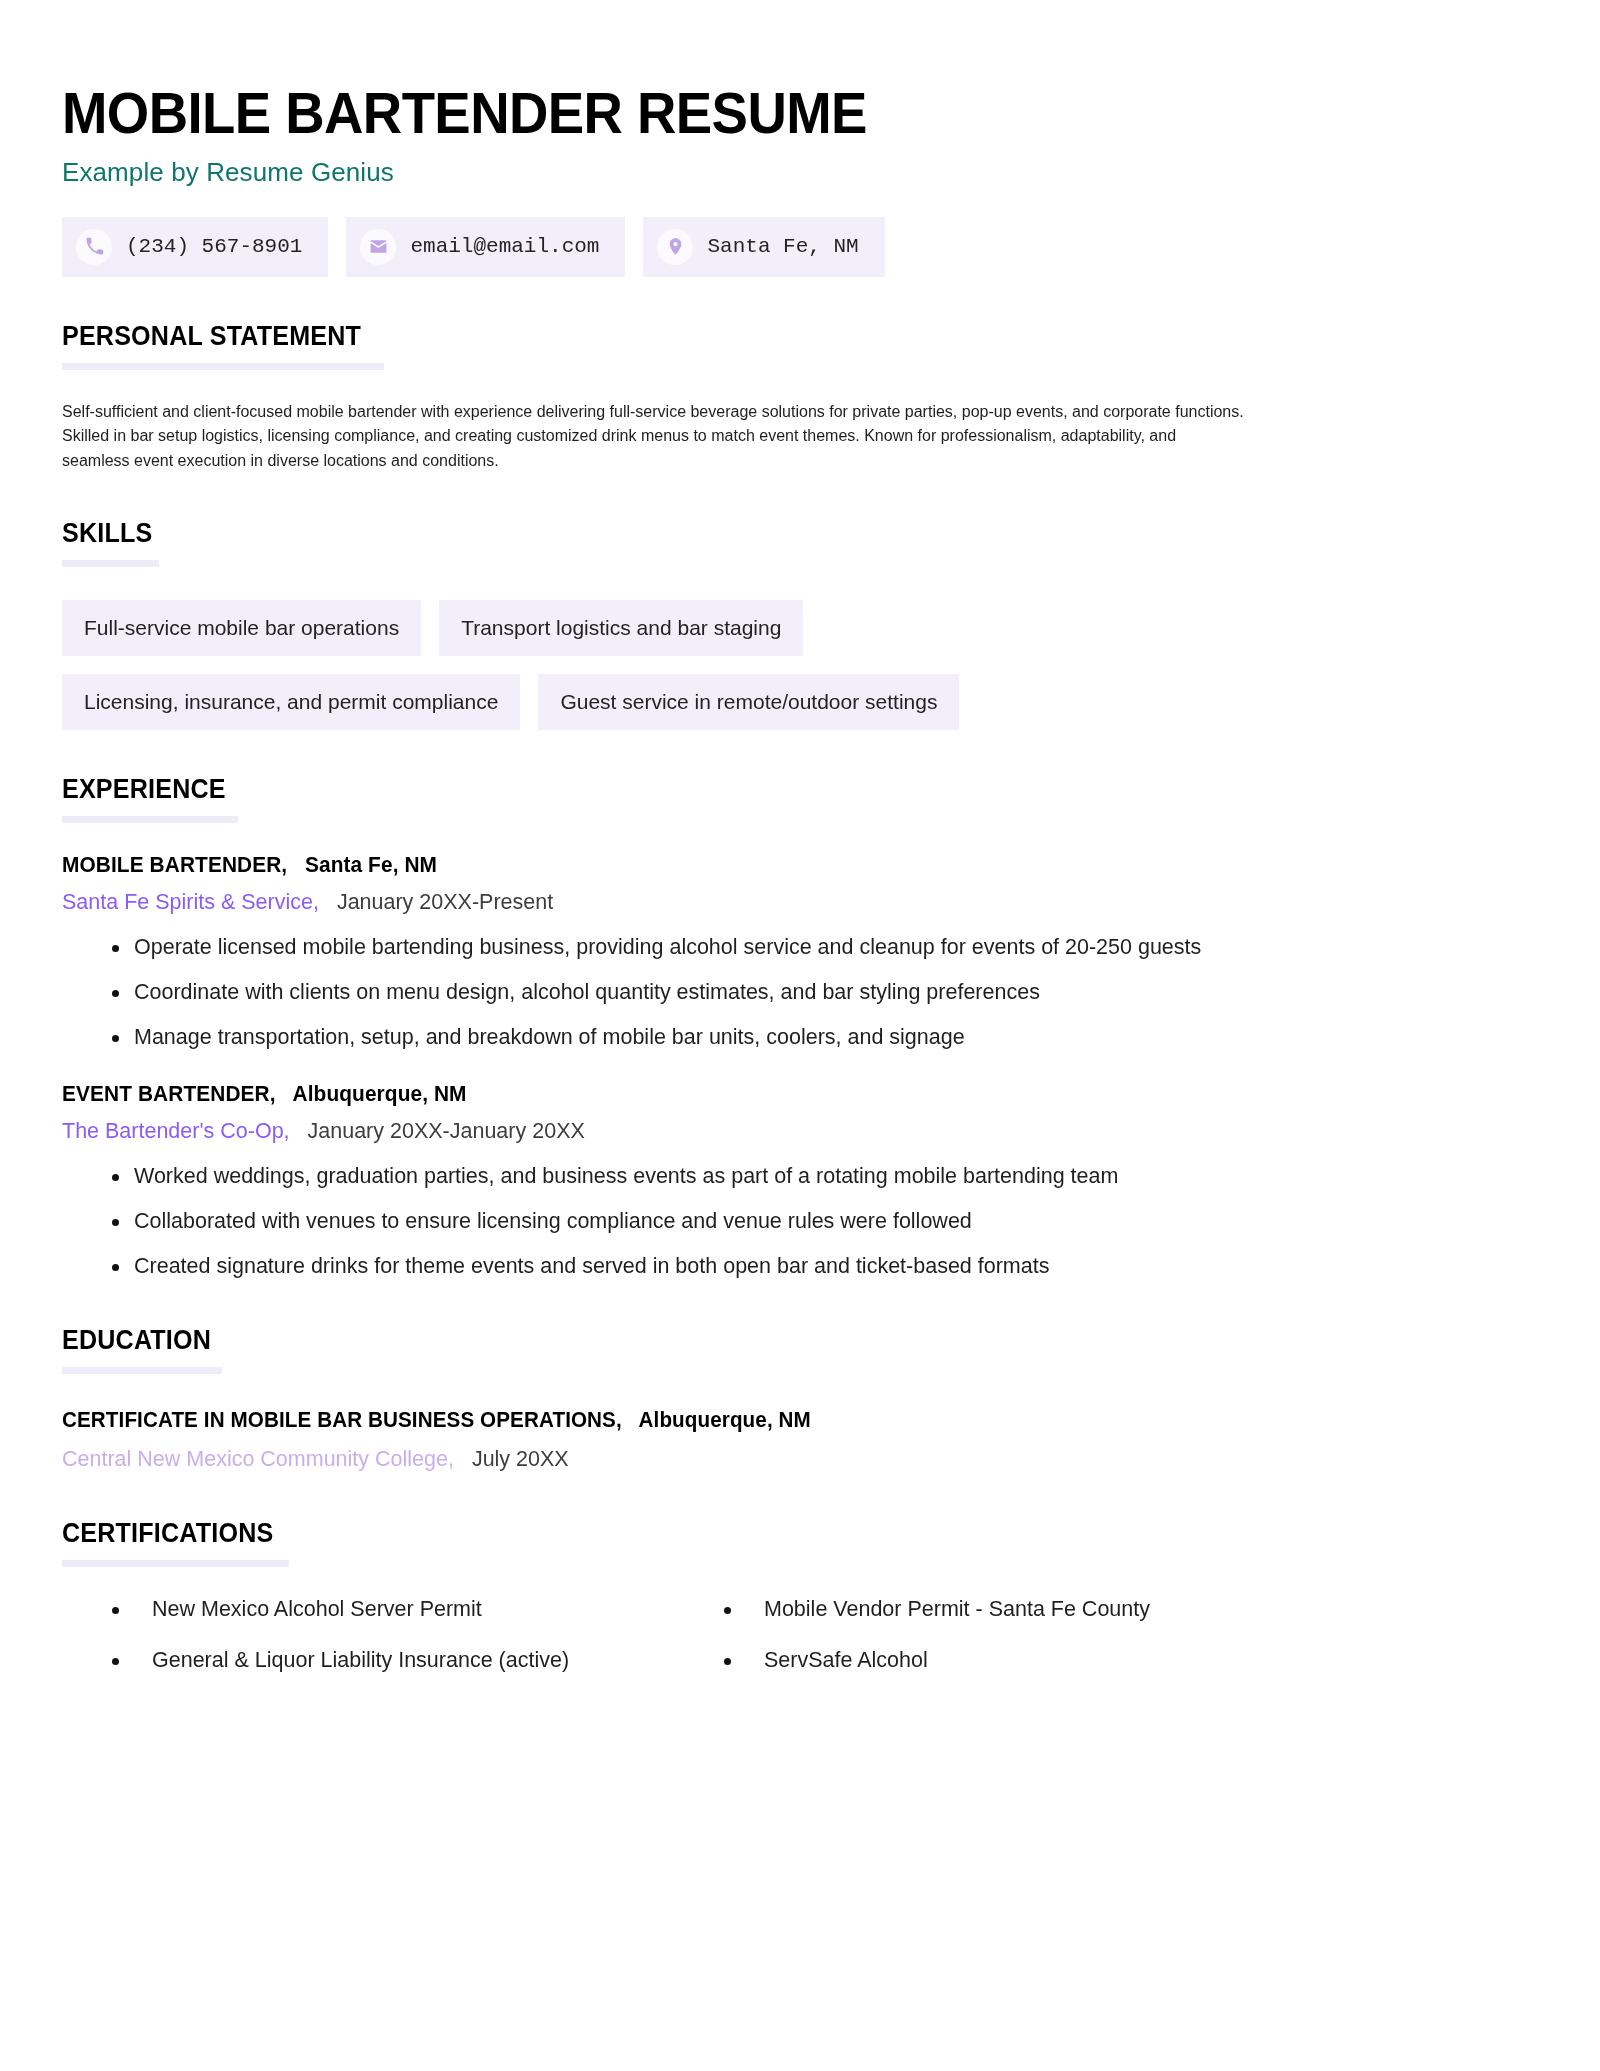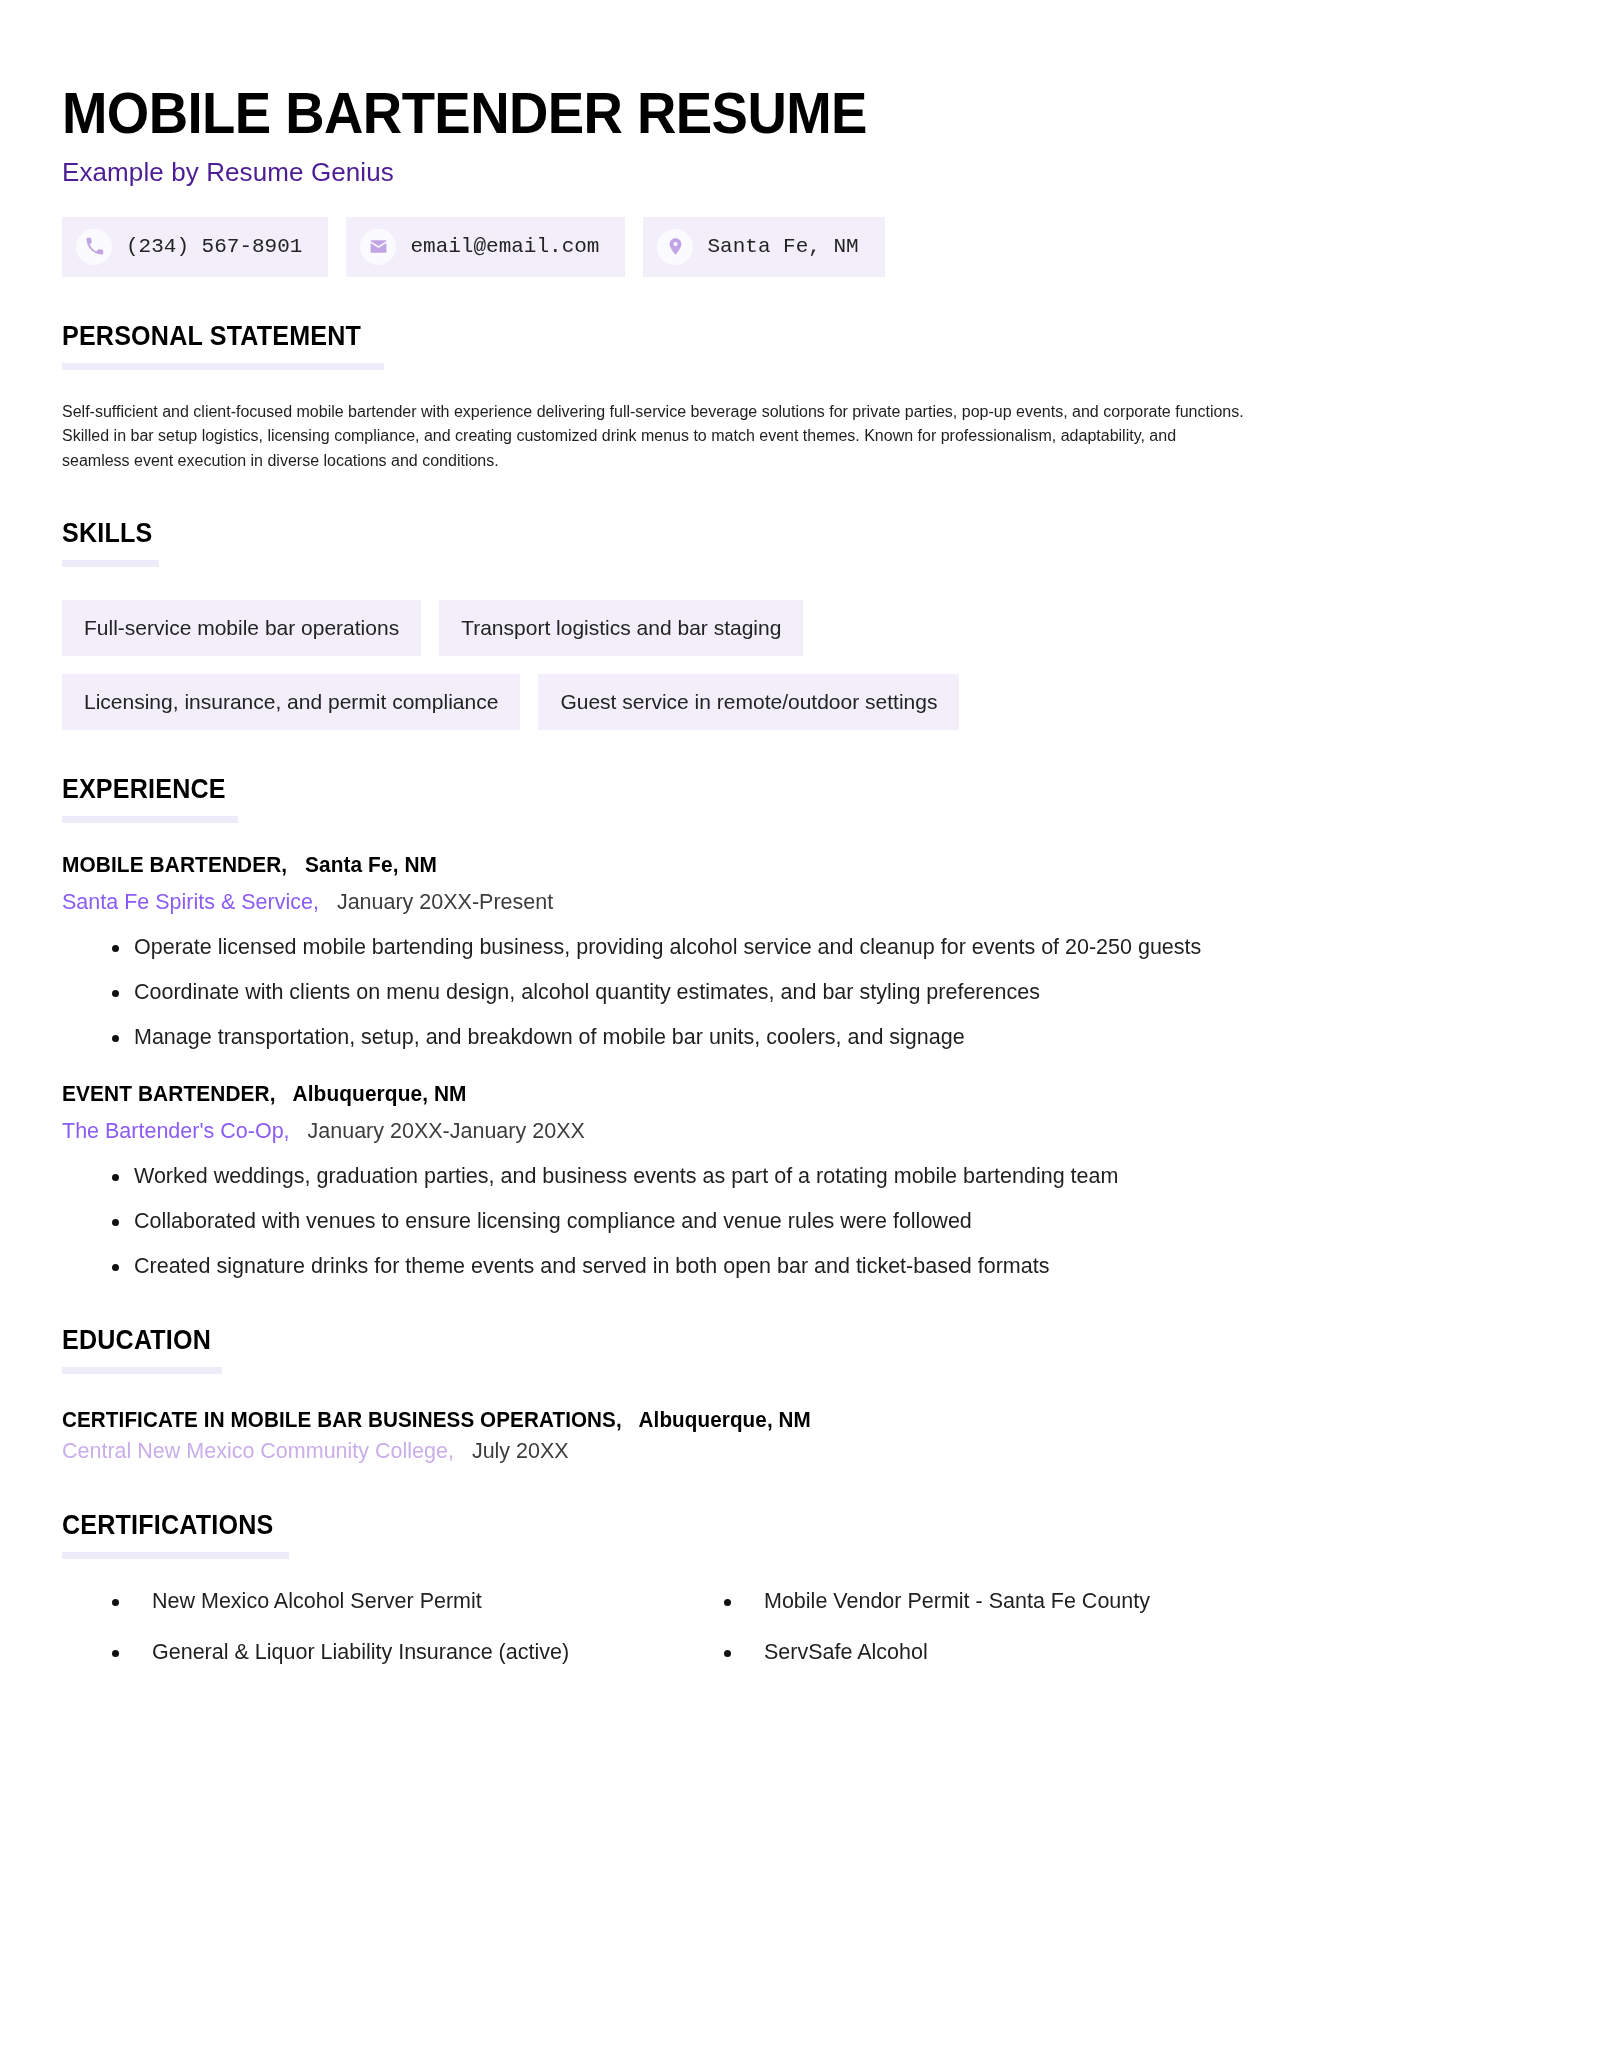--- a/index.html
+++ b/index.html
@@ -34,21 +34,21 @@
     color: #000000;
     text-transform: uppercase;
     transform: scaleX(0.94);
     transform-origin: left center;
   }
 
   .resume-subtitle {
     margin-top: 14px;
     font-size: 26px;
     line-height: 1.2;
-    color: #4c1d95;
+    color: #0f766e;
     font-weight: 400;
     letter-spacing: 0.1px;
   }
 
   
   .contact-row {
     margin-top: 28px;
     display: flex;
     flex-wrap: wrap;
     gap: 18px;
@@ -195,21 +195,21 @@
     font-size: 21.5px;
     font-weight: 700;
     color: #000000;
     letter-spacing: 0.1px;
     transform: scaleX(0.96);
     transform-origin: left center;
   }
   .edu-title .degree { text-transform: uppercase; }
 
   .edu-meta {
-    margin-top: 5px;
+    margin-top: 13px;
     font-size: 21.5px;
     line-height: 1.3;
     color: #3d3d3d;
   }
   .edu-meta .school { color: #c9aee9; }
 
   
   .certs-grid {
     margin-top: 28px;
     display: grid;

